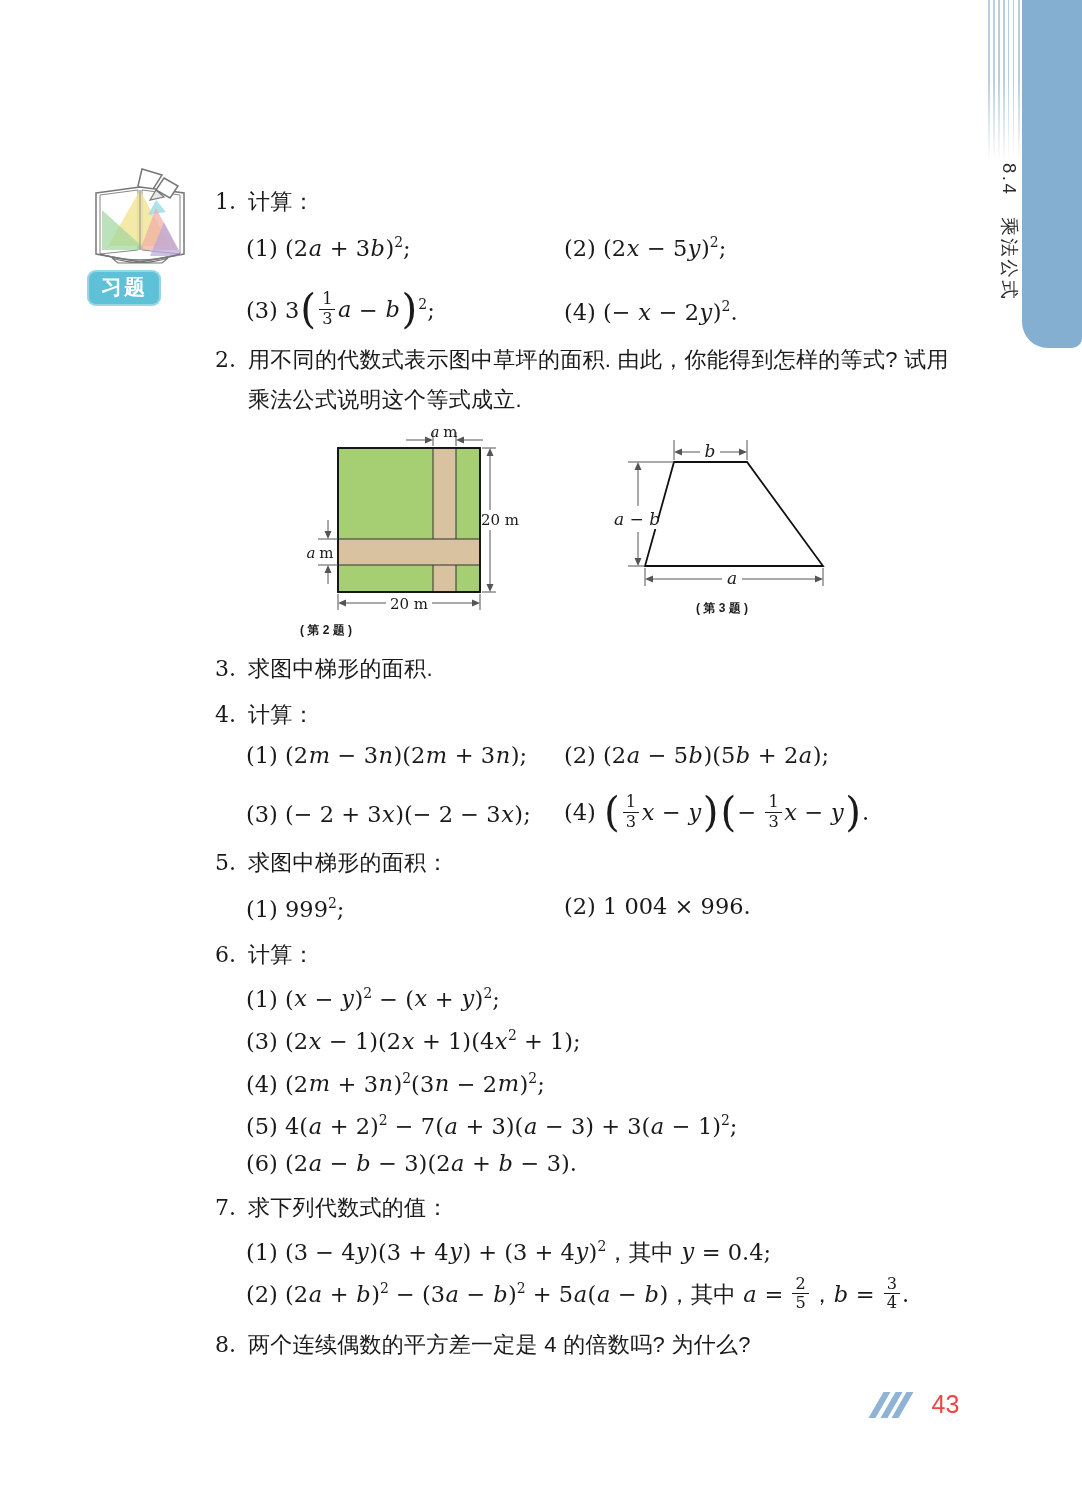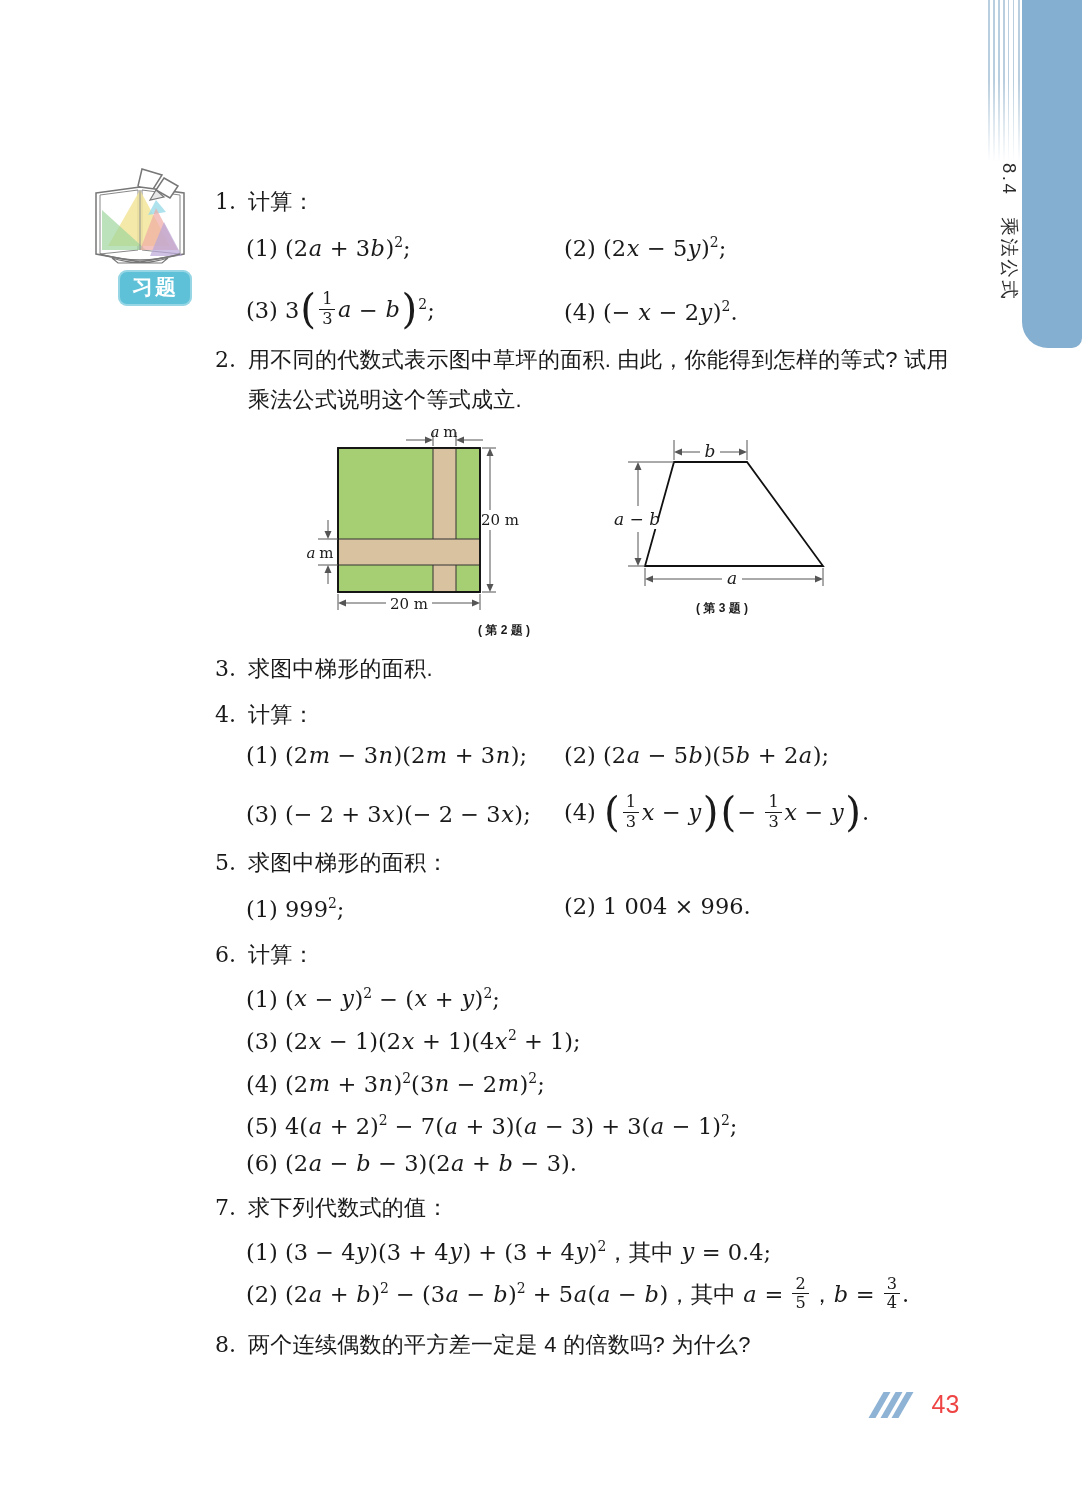--- a/index.html
+++ b/index.html
@@ -11,21 +11,21 @@
     background:repeating-linear-gradient(to right,#b9cede 0,#b9cede 1.5px,transparent 1.5px,transparent 5px);}
   .stripes::after{content:'';position:absolute;inset:0;
     background:linear-gradient(to bottom,rgba(255,255,255,0) 50%,#fff 100%);}
   .band{position:absolute;left:1022px;top:0;width:60px;height:348px;background:#85afd0;
     border-bottom-left-radius:26px;border-bottom-right-radius:10px;}
   .side-label{position:absolute;left:1022px;top:163px;transform:rotate(90deg);
     transform-origin:left top;white-space:nowrap;font-size:18.5px;letter-spacing:2.5px;color:#2a2a2a;}
 
   
   .book-icon{position:absolute;left:90px;top:166px;}
-  .badge{position:absolute;left:118px;top:270px;background:#5ec1d8;color:#fff;
+  .badge{position:absolute;left:87px;top:270px;background:#5ec1d8;color:#fff;
     font-weight:bold;font-size:21px;padding:3px 14px 5px 14px;border-radius:9px;
     letter-spacing:2px;box-shadow:inset 0 0 0 2px rgba(255,255,255,0.35);}
 
   
   .content{position:absolute;left:215px;top:182px;width:737px;}
   .problem{margin-bottom:6px;}
   .p-head{display:flex;align-items:flex-start;line-height:40px;font-size:22px;}
   .p-num{flex:0 0 33px;font-family:"DejaVu Serif","Liberation Serif",serif;}
   .p-title{flex:1;letter-spacing:0.3px;}
   .p-parts{padding-left:31px;}
@@ -39,21 +39,21 @@
     font-size:0.72em;line-height:1.15;margin:4px 2px;position:relative;top:-2px;}
   .frac .fn{border-bottom:1.6px solid #1a1a1a;padding:0 3px;}
   .frac .fd{padding:0 3px;}
   .bigp{font-size:1.8em;font-weight:300;vertical-align:middle;position:relative;top:-2px;
     font-family:"DejaVu Serif",serif;padding:0 1px;}
 
   
   .figures{display:flex;margin:6px 0 10px 85px;}
   .figure{display:flex;flex-direction:column;}
   .figcap{font-size:12px;font-weight:600;margin-top:6px;}
-  .fig2cap{width:230px;text-align:right;}
+  .fig2cap{width:230px;text-align:left;}
   .fig3cap{width:224px;text-align:center;}
   svg text{font-family:"DejaVu Serif","Liberation Serif",serif;font-size:15px;fill:#1a1a1a;}
   svg .it{font-style:italic;}
   svg .capfont{font-size:17px;}
 
   
   .pageno{position:absolute;left:876px;top:1390px;display:flex;align-items:center;}
   .slash{display:inline-block;width:7px;height:26px;background:#8fb3d4;
     transform:skewX(-30deg);margin-right:4.5px;}
   .pn-num{font-size:25px;color:#ef4444;margin-left:21px;}

